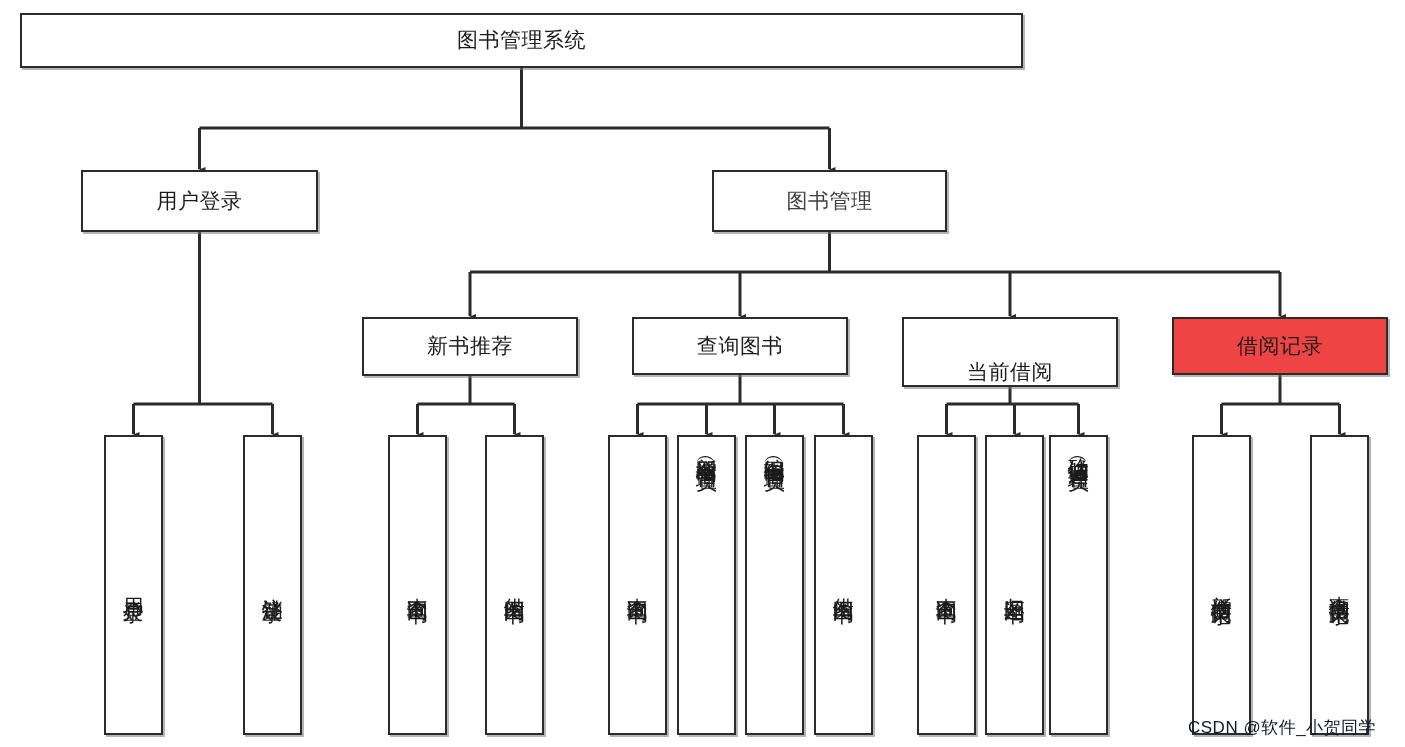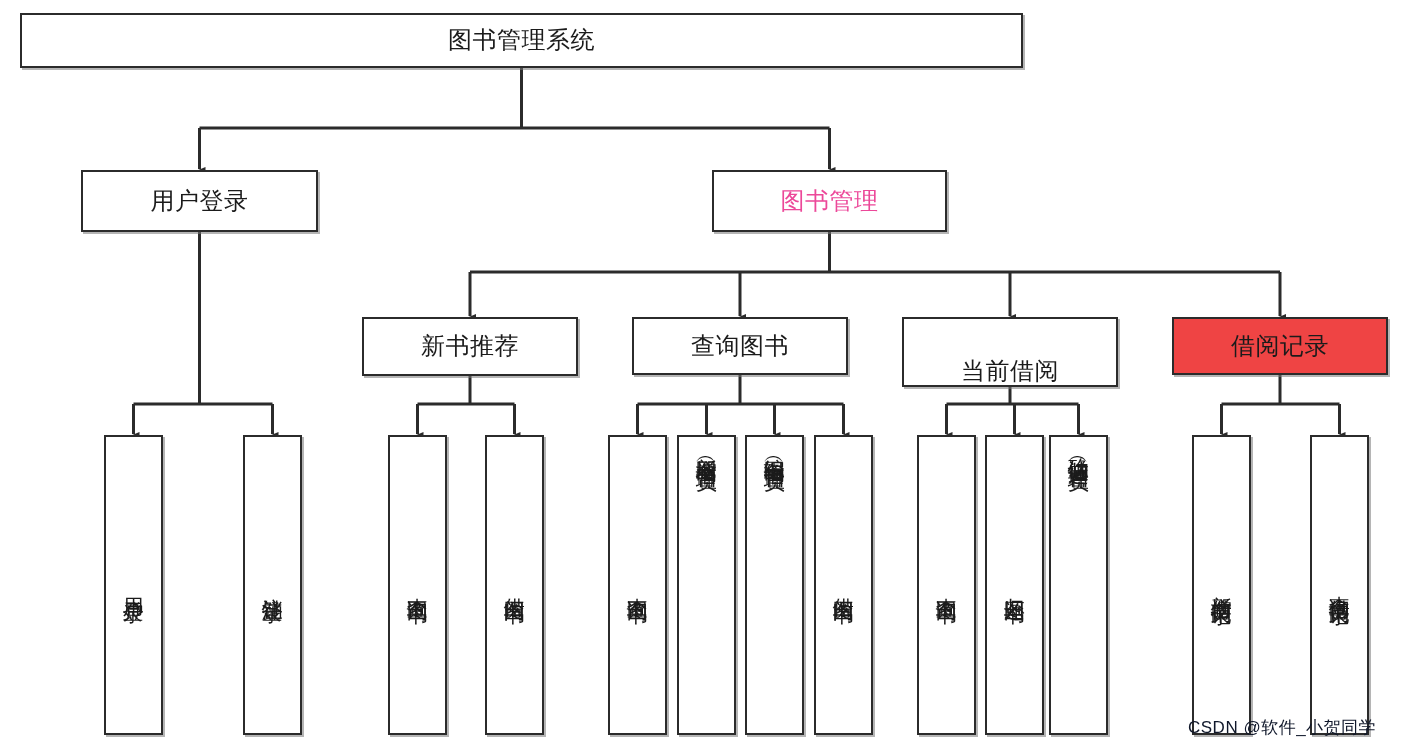--- a/index.html
+++ b/index.html
@@ -35,21 +35,21 @@
     background: #ffffff;
     border: 2px solid #2b2b2b;
     box-shadow: 2px 2px 0 rgba(120,120,120,0.55);
     display: flex;
     align-items: center;
     justify-content: center;
     overflow: hidden;
   }
   .node-label {
     color: #1b1b1b;
-    font-size: 24px;
+    font-size: 21px;
     line-height: 1.18;
     letter-spacing: 0.5px;
     white-space: pre;
     text-align: center;
   }
   .node.horizontal .node-label {
     writing-mode: horizontal-tb;
   }
   .node.vertical {
     align-items: flex-start;
@@ -125,21 +125,21 @@
   </svg>
 
   <div id="node-layer">
       <div class="node horizontal" style="left: 20px; top: 13px; width: 1003px; height: 55px; border-color: rgb(43, 43, 43); background: rgb(255, 255, 255);">
         <span class="node-label" style="color: rgb(27, 27, 27);">图书管理系统</span>
       </div>
       <div class="node horizontal" style="left: 81px; top: 170px; width: 237px; height: 62px; border-color: rgb(43, 43, 43); background: rgb(255, 255, 255);">
         <span class="node-label" style="color: rgb(27, 27, 27);">用户登录</span>
       </div>
       <div class="node horizontal" style="left: 712px; top: 170px; width: 235px; height: 62px; border-color: rgb(43, 43, 43); background: rgb(255, 255, 255);">
-        <span class="node-label" style="color: #ec4899;">图书管理</span>
+        <span class="node-label" style="color: #404040;">图书管理</span>
       </div>
       <div class="node horizontal" style="left: 362px; top: 317px; width: 216px; height: 59px; border-color: rgb(43, 43, 43); background: rgb(255, 255, 255);">
         <span class="node-label" style="color: rgb(27, 27, 27);">新书推荐</span>
       </div>
       <div class="node horizontal" style="left: 632px; top: 317px; width: 216px; height: 58px; border-color: rgb(43, 43, 43); background: rgb(255, 255, 255);">
         <span class="node-label" style="color: rgb(27, 27, 27);">查询图书</span>
       </div>
       <div class="node horizontal" style="left: 902px; top: 317px; width: 216px; height: 70px; border-color: rgb(43, 43, 43); background: rgb(255, 255, 255); align-items: flex-end;">
         <span class="node-label" style="color: rgb(27, 27, 27);">当前借阅</span>
       </div>

